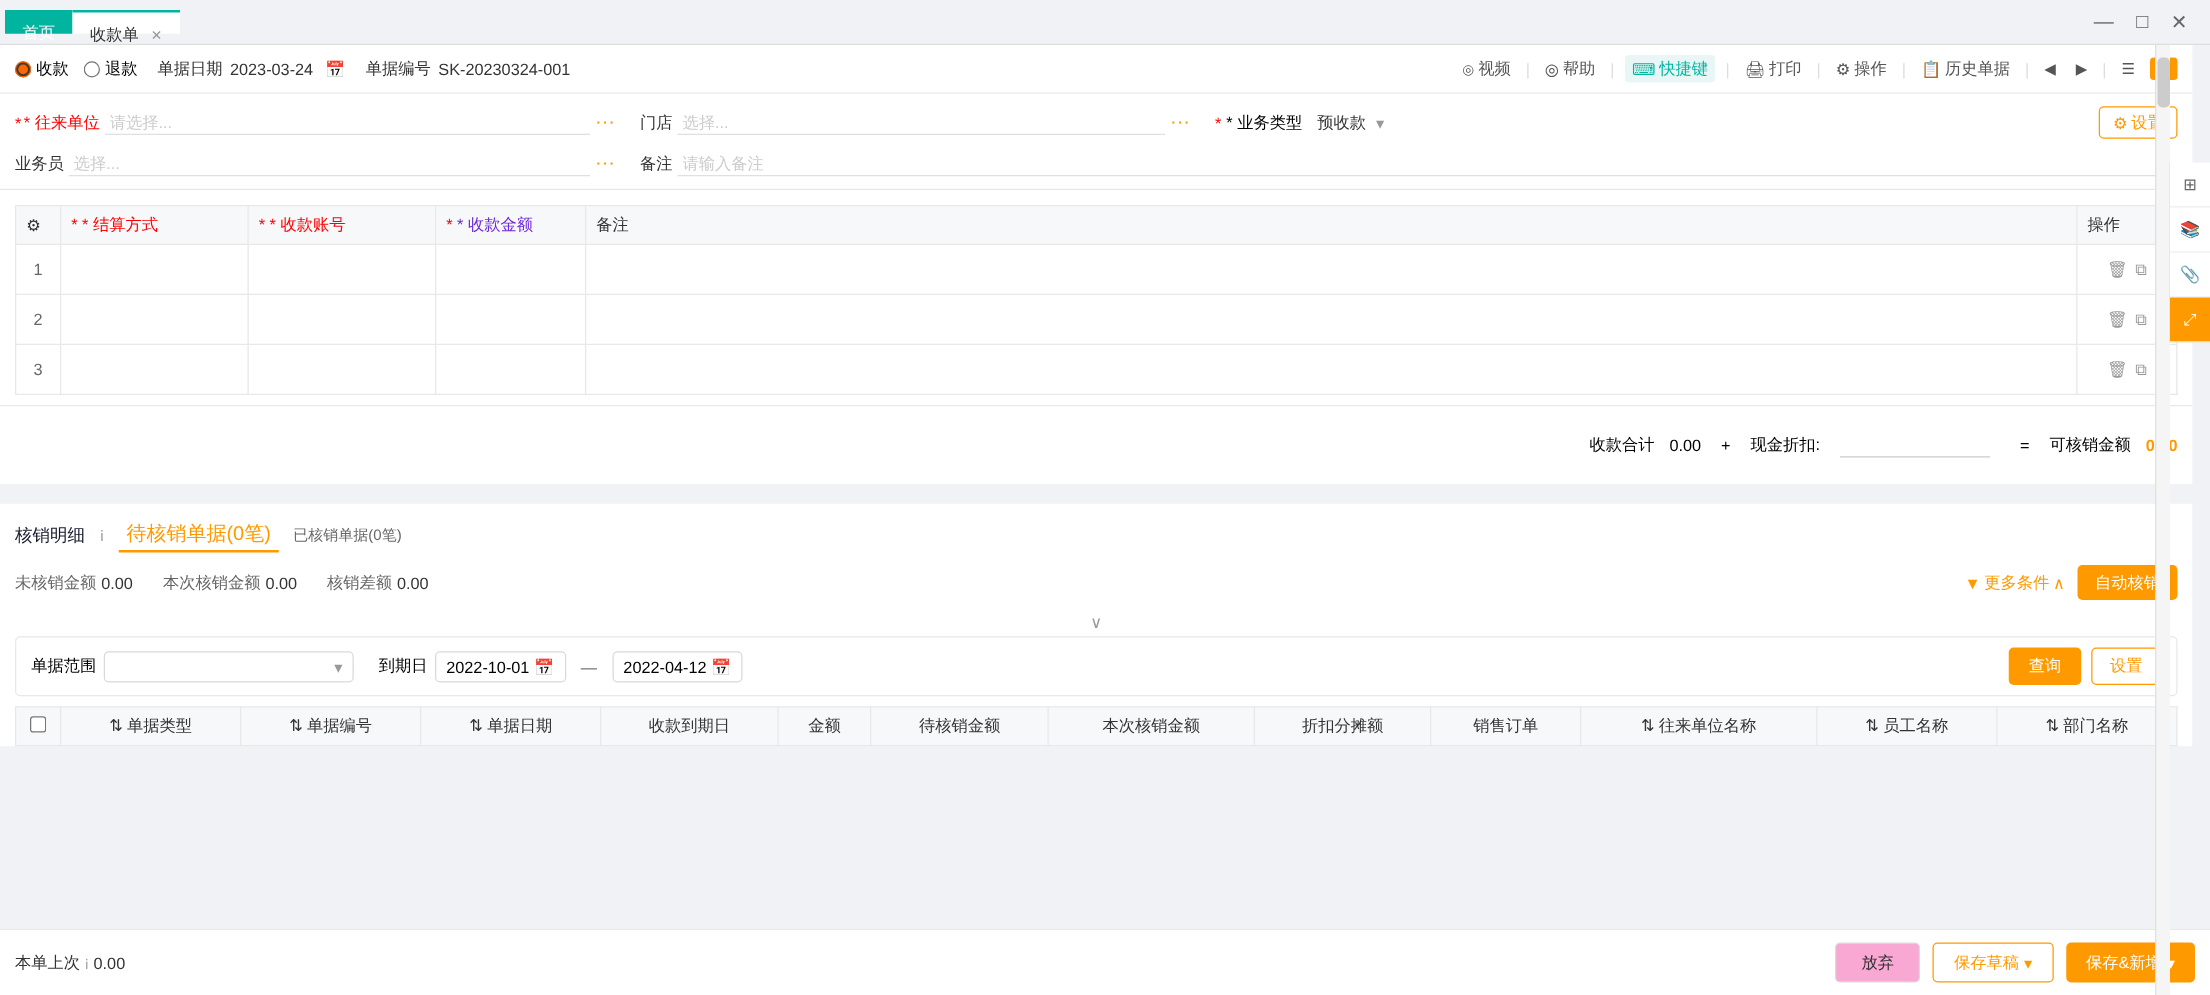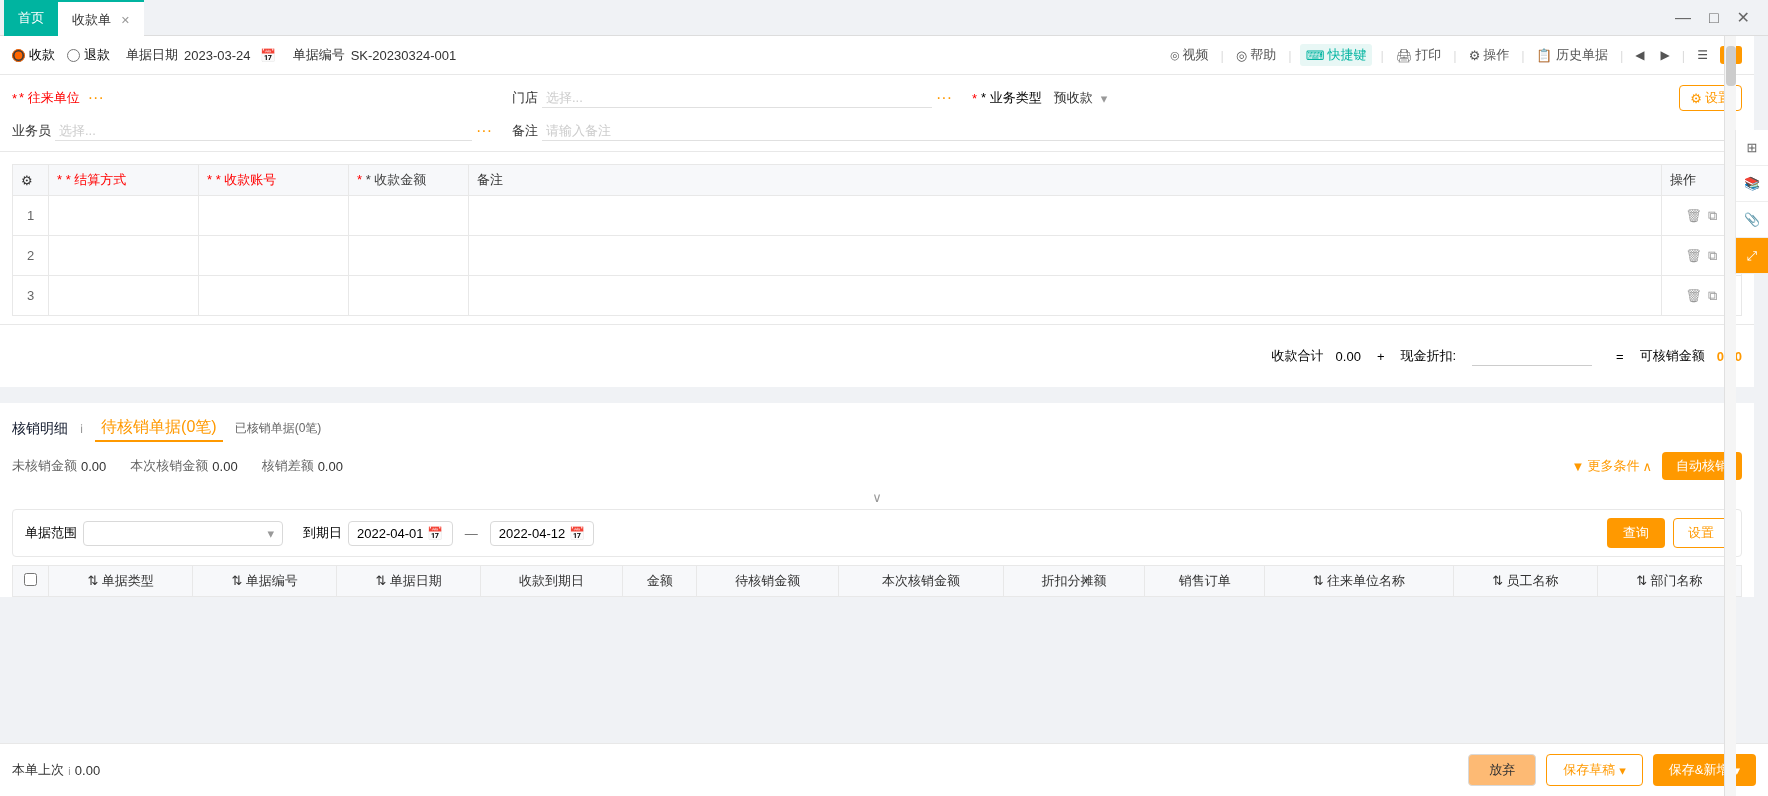--- a/index.html
+++ b/index.html
@@ -1,20 +1,20 @@
 <!DOCTYPE html>
 <html><head>
   <meta charset="utf-8">
   <style>
     * { box-sizing: border-box; margin: 0; padding: 0; font-family: 'Microsoft YaHei', Arial, sans-serif; font-size: 13px; }
     body { background: #f0f2f5; width: 1768px; min-height: 796px; overflow: hidden; }
 
     
     .tab-bar { display: flex; align-items: center; background: #f0f2f5; height: 36px; padding: 0 4px; border-bottom: 1px solid #ddd; }
-    .tab-item { padding: 0 14px; height: 36px; line-height: 36px; cursor: pointer; font-size: 13px; color: #333; }
+    .tab-item { padding: 0 14px; height: 19px; line-height: 36px; cursor: pointer; font-size: 13px; color: #333; }
     .tab-item.active { background: #fff; color: #333; border-top: 2px solid #00b4a0; }
     .tab-item.home { background: #00b4a0; color: #fff; border: none; }
     .tab-close { margin-left: 6px; color: #999; font-size: 11px; cursor: pointer; }
     .tab-actions { margin-left: auto; display: flex; gap: 8px; padding-right: 8px; }
     .tab-actions span { cursor: pointer; color: #666; font-size: 16px; }
 
     
     .toolbar { display: flex; align-items: center; padding: 8px 12px; background: #fff; border-bottom: 1px solid #e8e8e8; gap: 16px; }
     .radio-group { display: flex; gap: 12px; align-items: center; }
     .radio-label { display: flex; align-items: center; gap: 4px; cursor: pointer; }
@@ -74,21 +74,21 @@
     .filter-settings-btn { border: 1px solid #f90; color: #f90; background: #fff; border-radius: 4px; padding: 5px 14px; cursor: pointer; font-size: 13px; }
 
     
     .bottom-table { width: 100%; border-collapse: collapse; }
     .bottom-table th { background: #f7f8fa; border: 1px solid #e8e8e8; padding: 6px 8px; color: #333; font-weight: 500; white-space: nowrap; font-size: 12px; }
 
     
     .footer { display: flex; align-items: center; padding: 10px 12px; background: #fff; border-top: 1px solid #e8e8e8; position: fixed; bottom: 0; width: 1768px; }
     .footer-info { display: flex; align-items: center; gap: 4px; color: #333; }
     .footer-actions { margin-left: auto; display: flex; gap: 10px; }
-    .btn-discard { border: 1px solid #d9d9d9; background: #fdba74; color: #333; border-radius: 4px; padding: 6px 20px; cursor: pointer; font-size: 13px; }
+    .btn-discard { border: 1px solid #d9d9d9; background: #f9a8d4; color: #333; border-radius: 4px; padding: 6px 20px; cursor: pointer; font-size: 13px; }
     .btn-draft { border: 1px solid #f90; background: #fff; color: #f90; border-radius: 4px; padding: 6px 16px; cursor: pointer; font-size: 13px; display: flex; align-items: center; gap: 4px; }
     .btn-save { background: #f90; color: #fff; border: none; border-radius: 4px; padding: 6px 16px; cursor: pointer; font-size: 13px; display: flex; align-items: center; gap: 4px; }
     .right-panel-item { width: 32px; height: 36px; display: flex; align-items: center; justify-content: center; cursor: pointer; color: #666; border-bottom: 1px solid #f0f0f0; }
     .right-panel-item.active { background: #f90; color: #fff; }
 
     .section-divider { height: 8px; background: #f0f2f5; }
 
     .content-wrapper { margin-right: 14px; padding-bottom: 50px; overflow-y: auto; height: 760px; }
   </style>
 </head>
@@ -177,20 +177,21 @@
         </div>
       </div>
 
       <div class="form-area">
 
         <div class="form-row" style="gap:0;">
 
           <div class="form-field" style="flex: 0 0 480px;">
             <span style="color:#f00; margin-right:2px;">*</span>
             <span class="form-field-name" style="color:#f00; font-size:13px;">* 往来单位</span>
+            <input class="form-input" placeholder="请选择..." style="flex: 1 1 0%; border-top: none; border-right: none; border-left: none; border-image: initial; border-bottom: 1px solid rgb(224, 224, 224); outline: none; padding: 2px 4px; color: rgb(187, 187, 187);">
             <span class="form-more">···</span>
           </div>
 
           <div class="form-field" style="flex: 0 0 440px; margin-left:20px;">
             <span class="form-field-name">门店</span>
             <input class="form-input" placeholder="选择..." style="flex: 1 1 0%; border-top: none; border-right: none; border-left: none; border-image: initial; border-bottom: 1px solid rgb(224, 224, 224); outline: none; padding: 2px 4px; color: rgb(187, 187, 187);">
             <span class="form-more">···</span>
           </div>
 
           <div class="form-field" style="flex: 1; margin-left:20px; justify-content:space-between;">
@@ -230,21 +231,21 @@
               <th style="width:150px;">
                 <span style="color:#f00;">*</span>
                 <span style="color:#f00;">* 结算方式</span>
               </th>
               <th style="width:150px;">
                 <span style="color:#f00;">*</span>
                 <span style="color:#f00;">* 收款账号</span>
               </th>
               <th style="width:120px;">
                 <span style="color:#f00;">*</span>
-                <span style="color:#404040;">* 收款金额</span>
+                <span style="color:#6d28d9;">* 收款金额</span>
               </th>
               <th>
                 <span>备注</span>
               </th>
               <th class="col-actions">
                 <span>操作</span>
               </th>
             </tr>
           </thead>
           <tbody>
@@ -345,21 +346,21 @@
         <div class="filter-field">
           <span class="filter-label">单据范围</span>
           <div class="filter-select" style="min-width:200px;">
             <span style="flex:1; color:#bbb;"></span>
             <span class="filter-select-arrow">▾</span>
           </div>
         </div>
         <div class="filter-field">
           <span class="filter-label">到期日</span>
           <div class="filter-date">
-            <span>2022-04-01</span>
+            <span>2022-10-01</span>
             <span class="filter-date-icon">📅</span>
           </div>
           <span class="filter-dash" style="margin:0 6px;">—</span>
           <div class="filter-date">
             <span>2022-04-12</span>
             <span class="filter-date-icon">📅</span>
           </div>
         </div>
         <div style="margin-left:auto; display:flex; gap:8px;">
           <button class="query-btn">查询</button>

